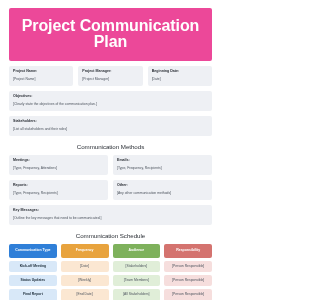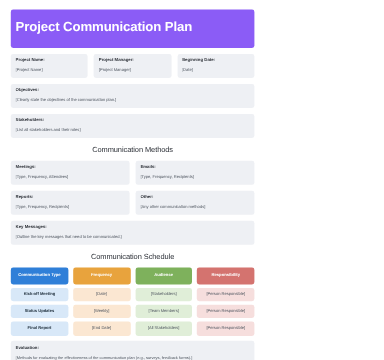--- a/index.html
+++ b/index.html
@@ -16,26 +16,26 @@
   }
   .page {
     width: 221px;
     height: 300px;
     background: #ffffff;
     box-sizing: border-box;
     padding: 8px 9px 0 9px;
     position: relative;
   }
   .title-banner {
-    background: #8b5cf6;
+    background: #ec4899;
     color: #ffffff;
-    text-align: left;
+    text-align: center;
     border-radius: 2px;
     padding: 10px 4px 11px 4px;
-    font-size: 11px;
+    font-size: 16px;
     font-weight: bold;
     letter-spacing: -0.1px;
     line-height: 1;
   }
   .row {
     display: flex;
     gap: 5px;
     margin-top: 5px;
   }
   .field {

